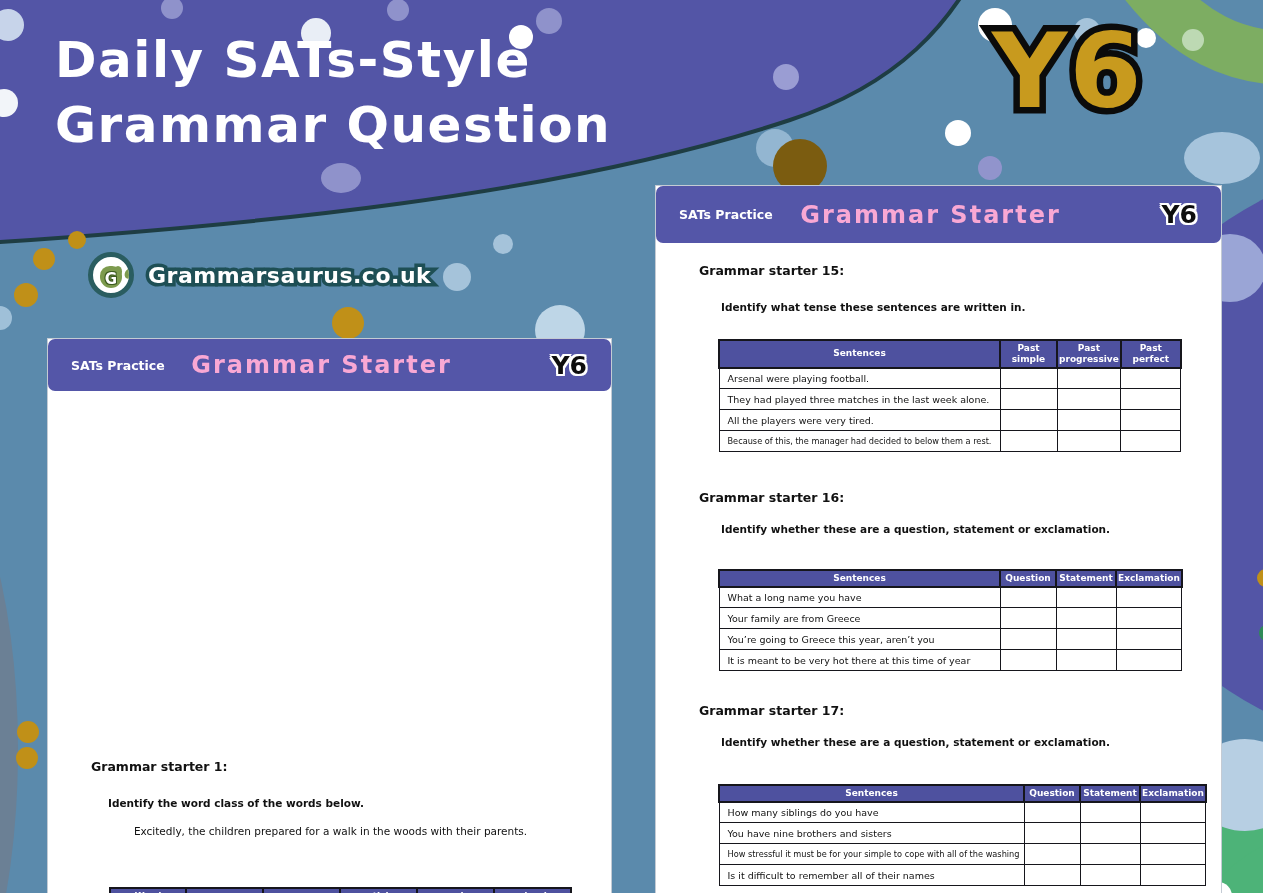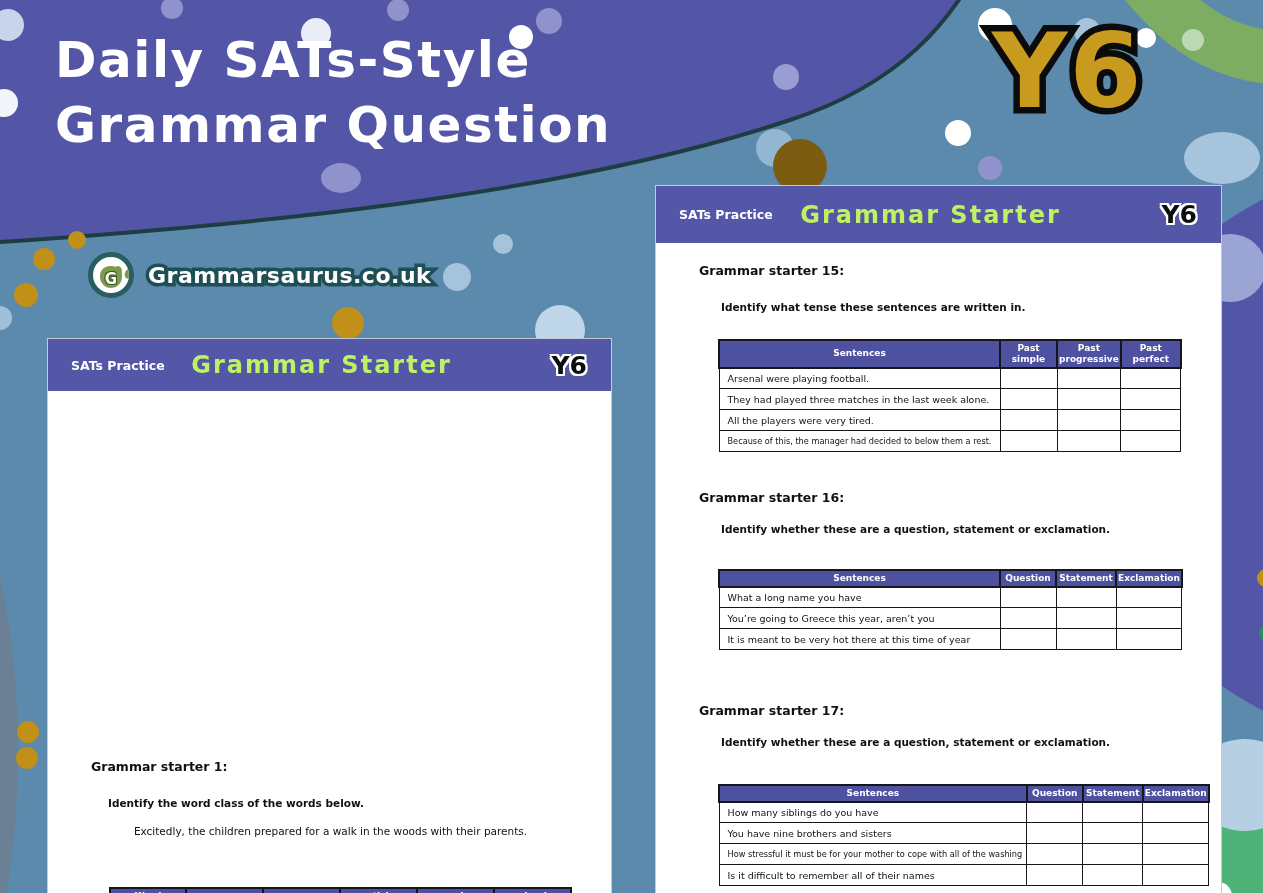--- a/index.html
+++ b/index.html
@@ -35,25 +35,25 @@
   .logo-text{font-size:22px;font-weight:bold;letter-spacing:.5px;}
   .logo-text .otl-stroke{-webkit-text-stroke:7px #1e4f55;}
   .logo-text .otl-fill{color:#ffffff;}
 
   
   .sheet{position:absolute;background:#ffffff;z-index:2;border:1px solid #c4cbd4;
       box-sizing:border-box;overflow:hidden;}
   .sheet-left{left:47px;top:338px;width:565px;height:620px;}
   .sheet-right{left:655px;top:185px;width:567px;height:770px;}
   .sheet-header{position:absolute;left:0;top:0;right:0;background:#5456a8;
-      display:flex;align-items:center;}
+      display:flex;align-items:center;border-radius:7px;}
   .sheet-left .sheet-header{height:52px;}
   .sheet-right .sheet-header{height:57px;}
   .sh-left{position:absolute;left:23px;color:#ffffff;font-size:12.5px;font-weight:bold;}
-  .sh-title{position:absolute;left:0;right:16px;text-align:center;color:#bef264;
+  .sh-title{position:absolute;left:0;right:16px;text-align:center;color:#f9a8d4;
       font-size:24px;font-weight:bold;letter-spacing:2px;}
   .sh-year{position:absolute;right:24px;font-size:25px;font-weight:bold;color:#0d0d0d;
       text-shadow:-2px -2px 0 #fff,2px -2px 0 #fff,-2px 2px 0 #fff,2px 2px 0 #fff,
                   0 -2px 0 #fff,0 2px 0 #fff,-2px 0 0 #fff,2px 0 0 #fff;}
   .blk{position:absolute;color:#111;}
   .heading{font-size:12.5px;font-weight:bold;}
   .instruction{font-size:10.5px;font-weight:bold;}
   .sentence{font-size:10.5px;text-align:center;}
 
   
@@ -236,20 +236,26 @@
           </tr>
         </thead>
         <tbody>
           <tr>
             <td>What a long name you have</td>
             <td></td>
             <td></td>
             <td></td>
           </tr>
           <tr>
+            <td>Your family are from Greece</td>
+            <td></td>
+            <td></td>
+            <td></td>
+          </tr>
+          <tr>
             <td>You’re going to Greece this year, aren’t you</td>
             <td></td>
             <td></td>
             <td></td>
           </tr>
           <tr>
             <td>It is meant to be very hot there at this time of year</td>
             <td></td>
             <td></td>
             <td></td>
@@ -275,21 +281,21 @@
             <td></td>
             <td></td>
           </tr>
           <tr>
             <td>You have nine brothers and sisters</td>
             <td></td>
             <td></td>
             <td></td>
           </tr>
           <tr>
-            <td class="shrink">How stressful it must be for your mother to cope with all of the washing</td>
+            <td class="shrink">How stressful it must be for your simple to cope with all of the washing</td>
             <td></td>
             <td></td>
             <td></td>
           </tr>
           <tr>
             <td>Is it difficult to remember all of their names</td>
             <td></td>
             <td></td>
             <td></td>
           </tr>

